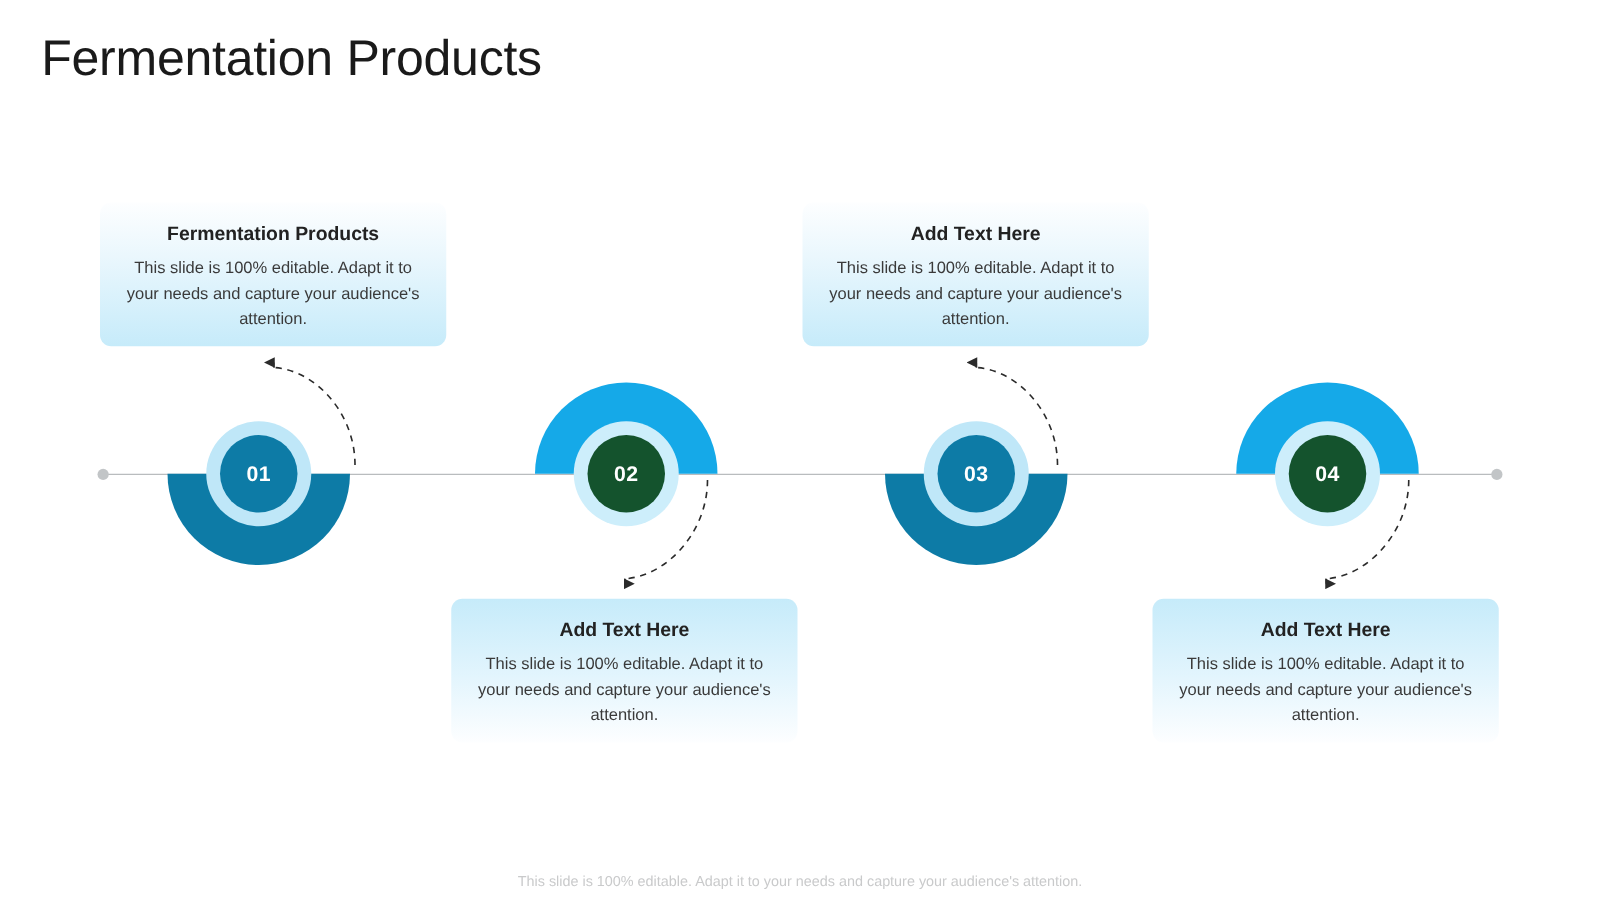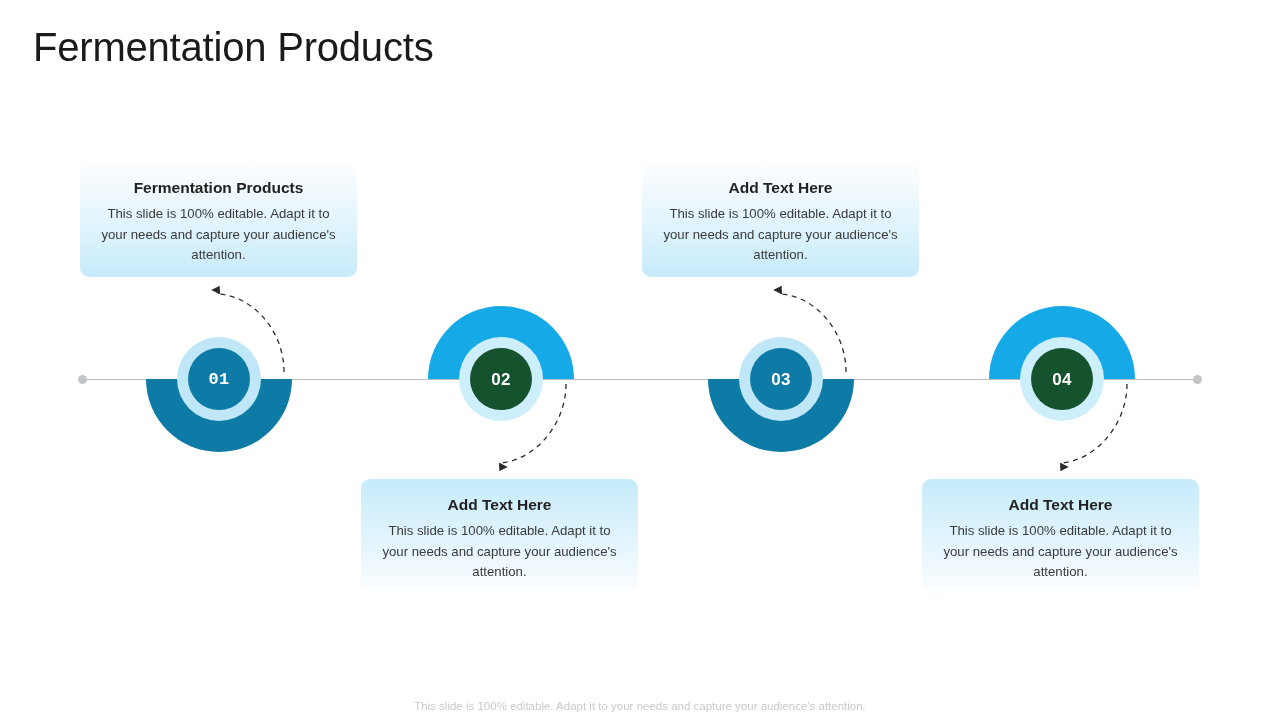--- a/index.html
+++ b/index.html
@@ -157,21 +157,21 @@
   .marker.up-half   .disc { background: #14532d; }
 
   .marker .num {
     font-size: 17px;
     font-weight: bold;
     color: #ffffff;
     letter-spacing: 0.3px;
     line-height: 1;
   }
 
-  #marker-1 { left: 146px;  top: 306px; font-family: Liberation Mono, monospace; }
+  #marker-1 { left: 134px;  top: 306px; }
   #marker-2 { left: 428px;  top: 306px; }
   #marker-3 { left: 708px;  top: 306px; }
   #marker-4 { left: 989px;  top: 306px; text-align: right; }
 
   
   .connector {
     position: absolute;
     left: 0;
     top: 0;
     width: 1280px;

